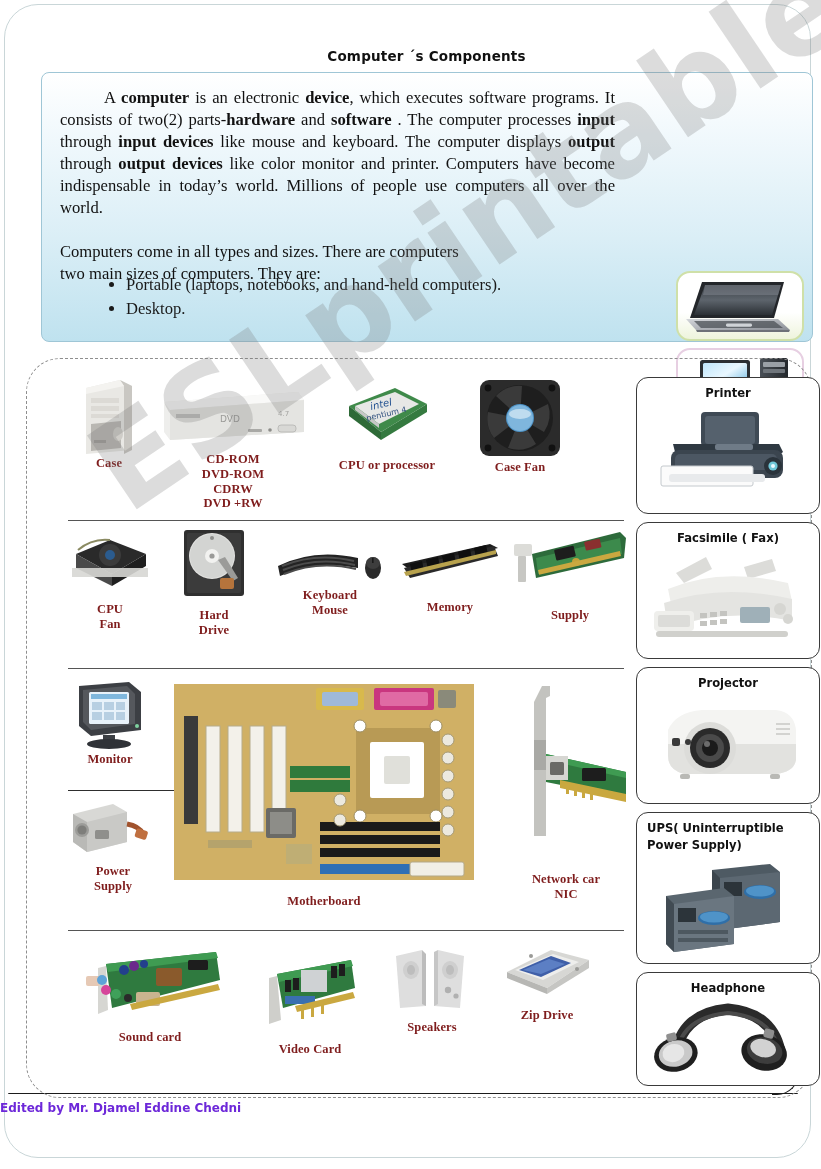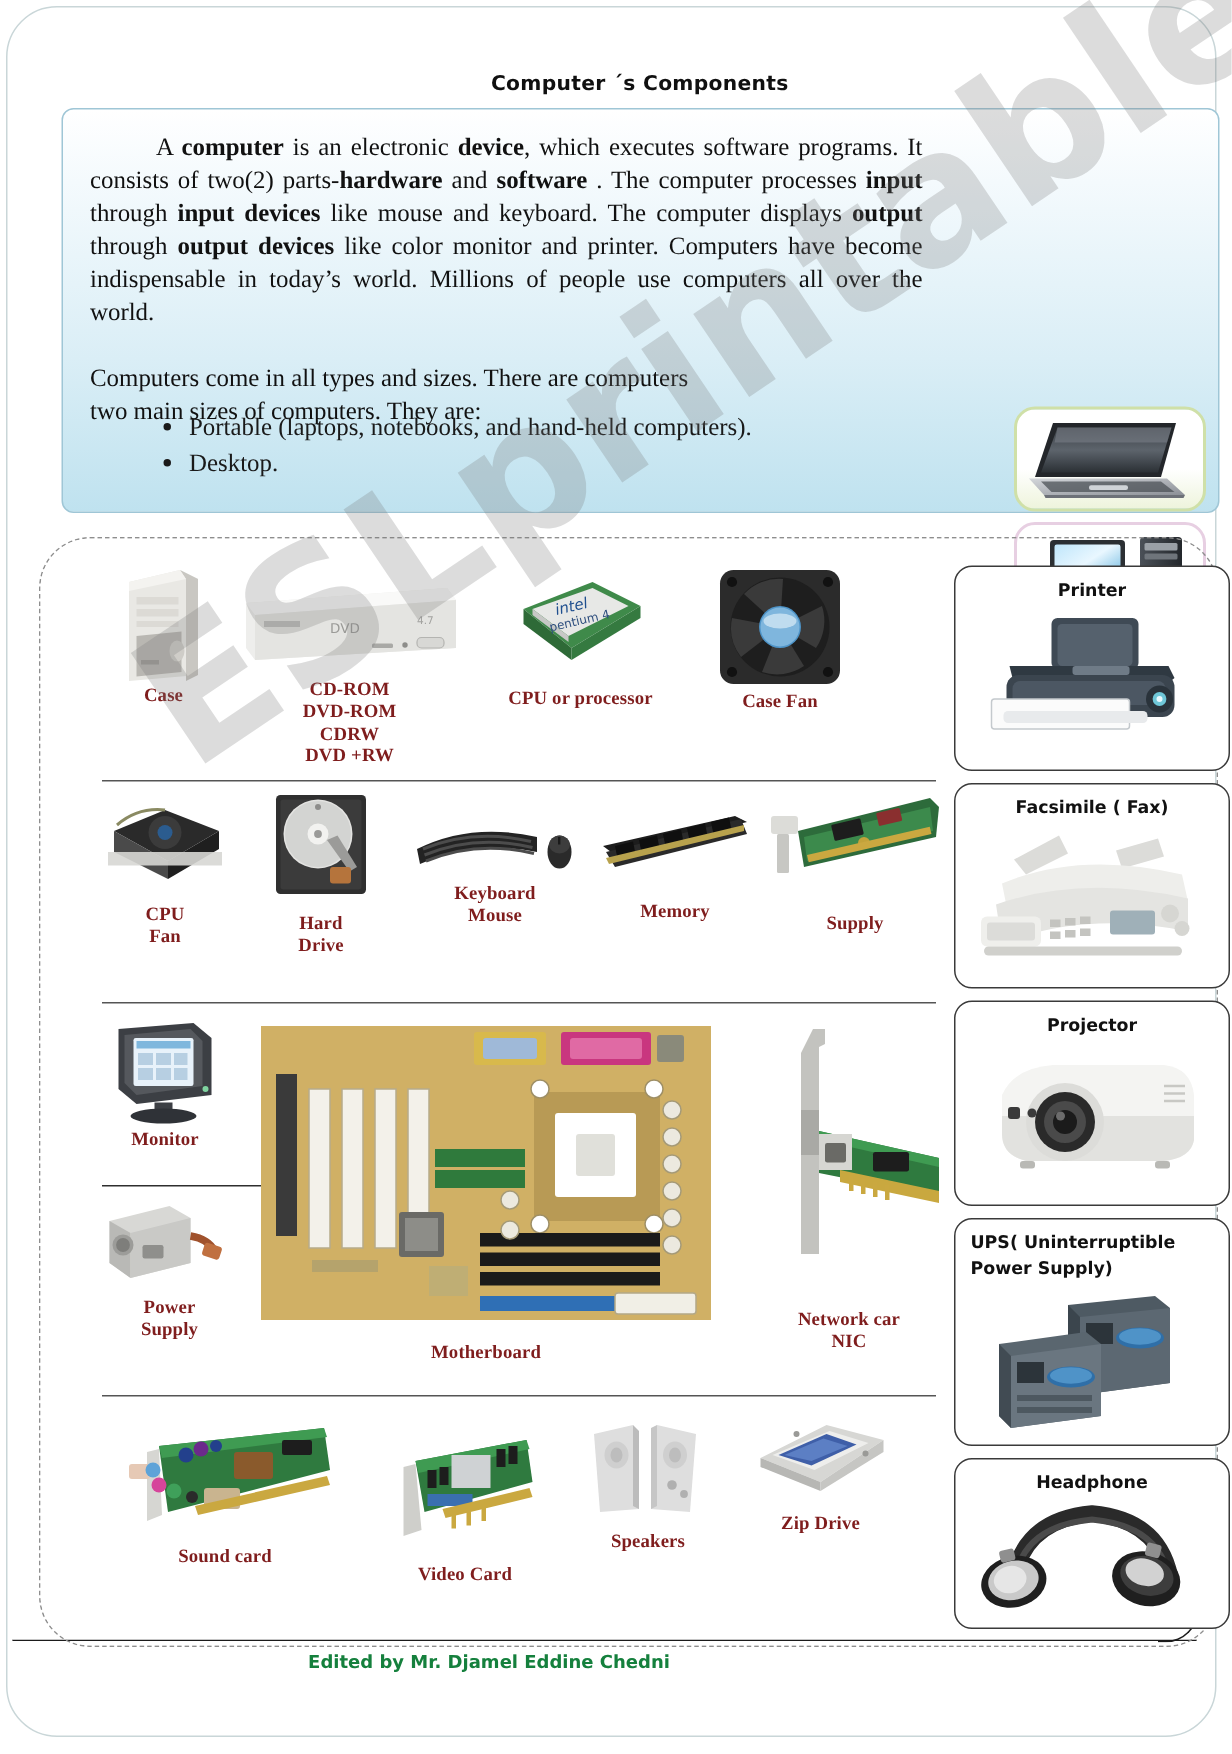--- a/index.html
+++ b/index.html
@@ -91,22 +91,22 @@
     text-align:center;overflow:hidden;
   }
   .device-title{
     font-family:"DejaVu Sans", sans-serif;font-weight:bold;
     font-size:11.6px;color:#111;line-height:1.45;margin:7px 6px 2px 6px;
   }
   .device-art{display:block;margin:0 auto;}
 
   
   .footer-credit{
-    position:absolute;left:0;top:1101px;width:652px;text-align:center;
-    font-family:"DejaVu Sans", sans-serif;font-weight:bold;font-size:12px;color:#15803d;
+    position:absolute;left:0;top:1101px;width:652px;
+    font-family:"DejaVu Sans", sans-serif;font-weight:bold;font-size:12px;color:#6d28d9;
   }
 
   
   .watermark{
     position:absolute;left:70px;top:430px;width:680px;height:420px;
     pointer-events:none;z-index:40;
   }
   .watermark span{
     display:block;
     font-family:"DejaVu Sans", sans-serif;font-weight:bold;

